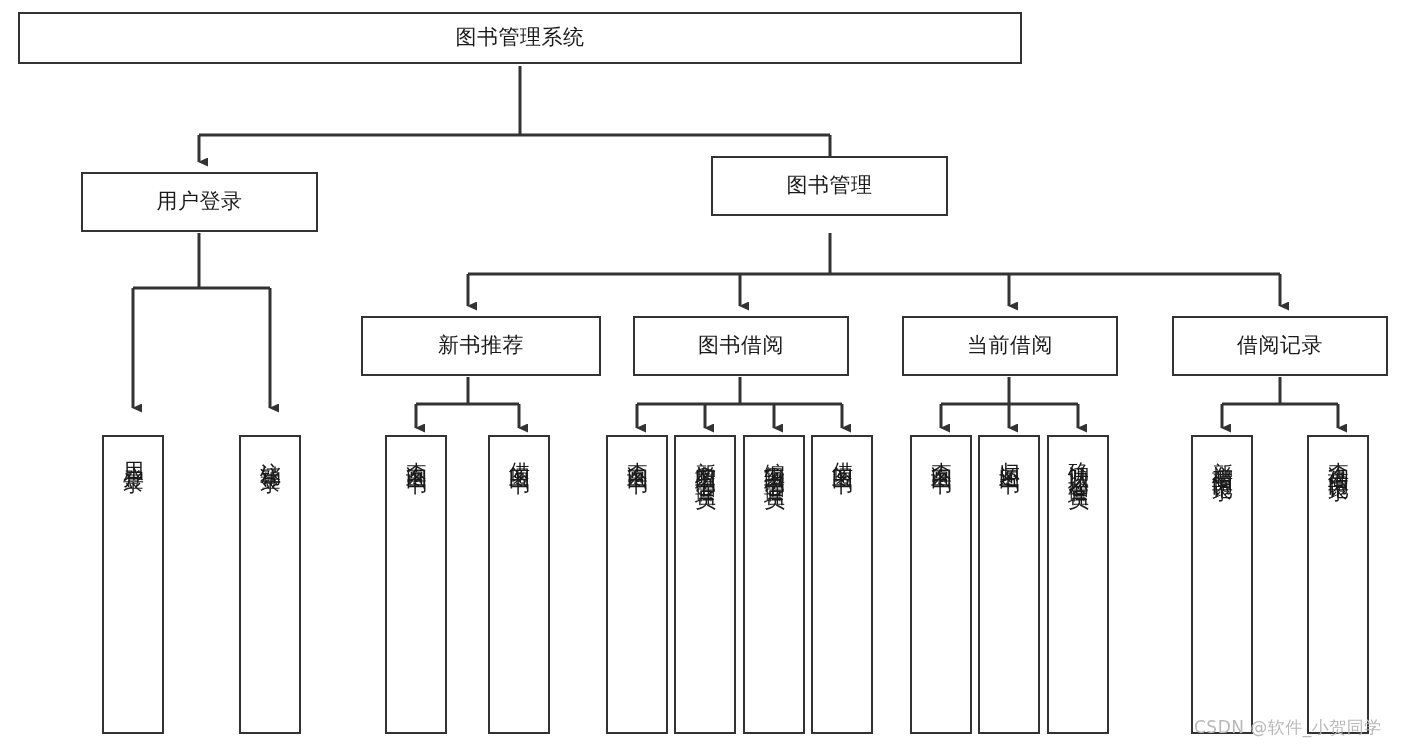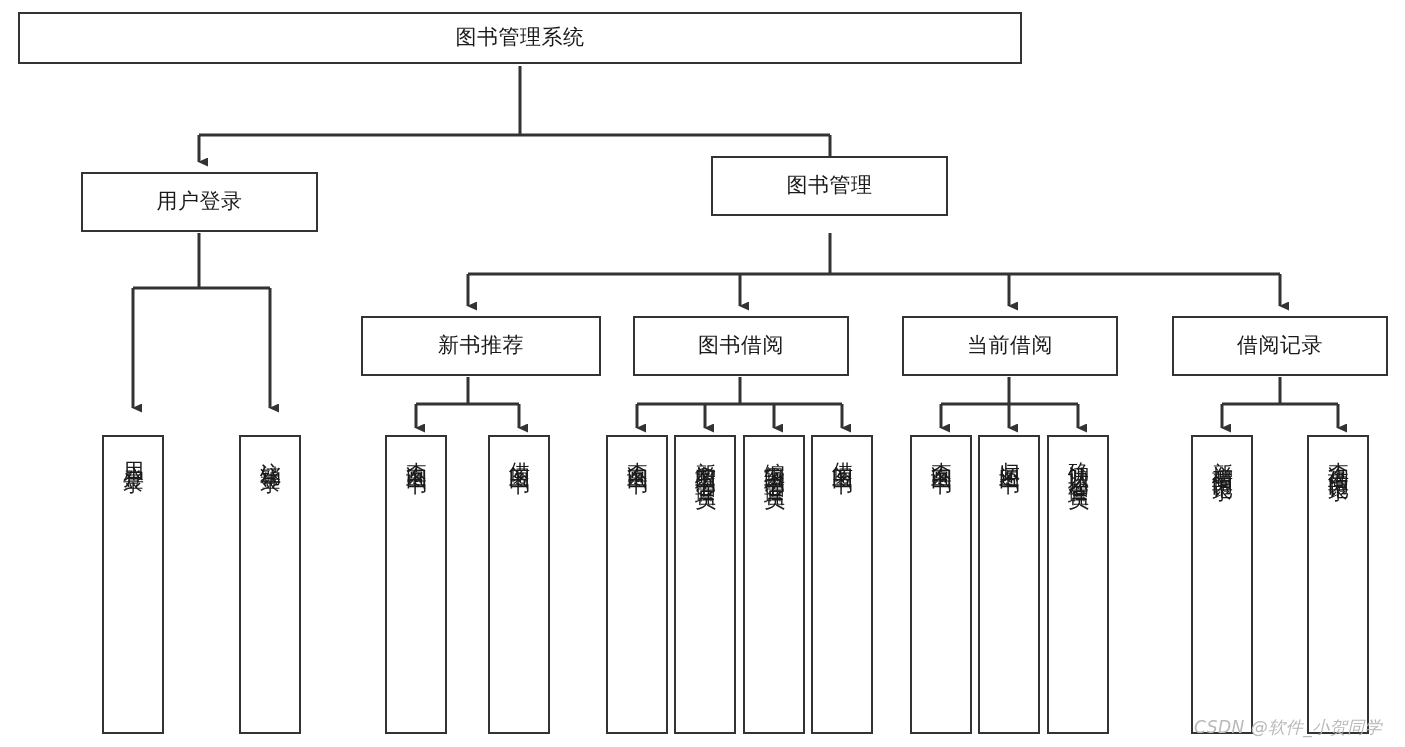--- a/index.html
+++ b/index.html
@@ -188,15 +188,15 @@
     <span class="node-label">确认归还（管理员）</span>
   </div>
 
   <div class="node v-node" style="left:1191px; top:435px; width:62px; height:299px;">
     <span class="node-label">新增借阅记录</span>
   </div>
   <div class="node v-node" style="left:1307px; top:435px; width:62px; height:299px;">
     <span class="node-label">查询借阅记录</span>
   </div>
 
-  <div class="watermark" style="left:1194px; top:716px;font-style:italic;">CSDN @软件_小贺同学</div>
+  <div class="watermark" style="left:1194px; top:716px;">CSDN @软件_小贺同学</div>
 
 </div>
 
 </body></html>

